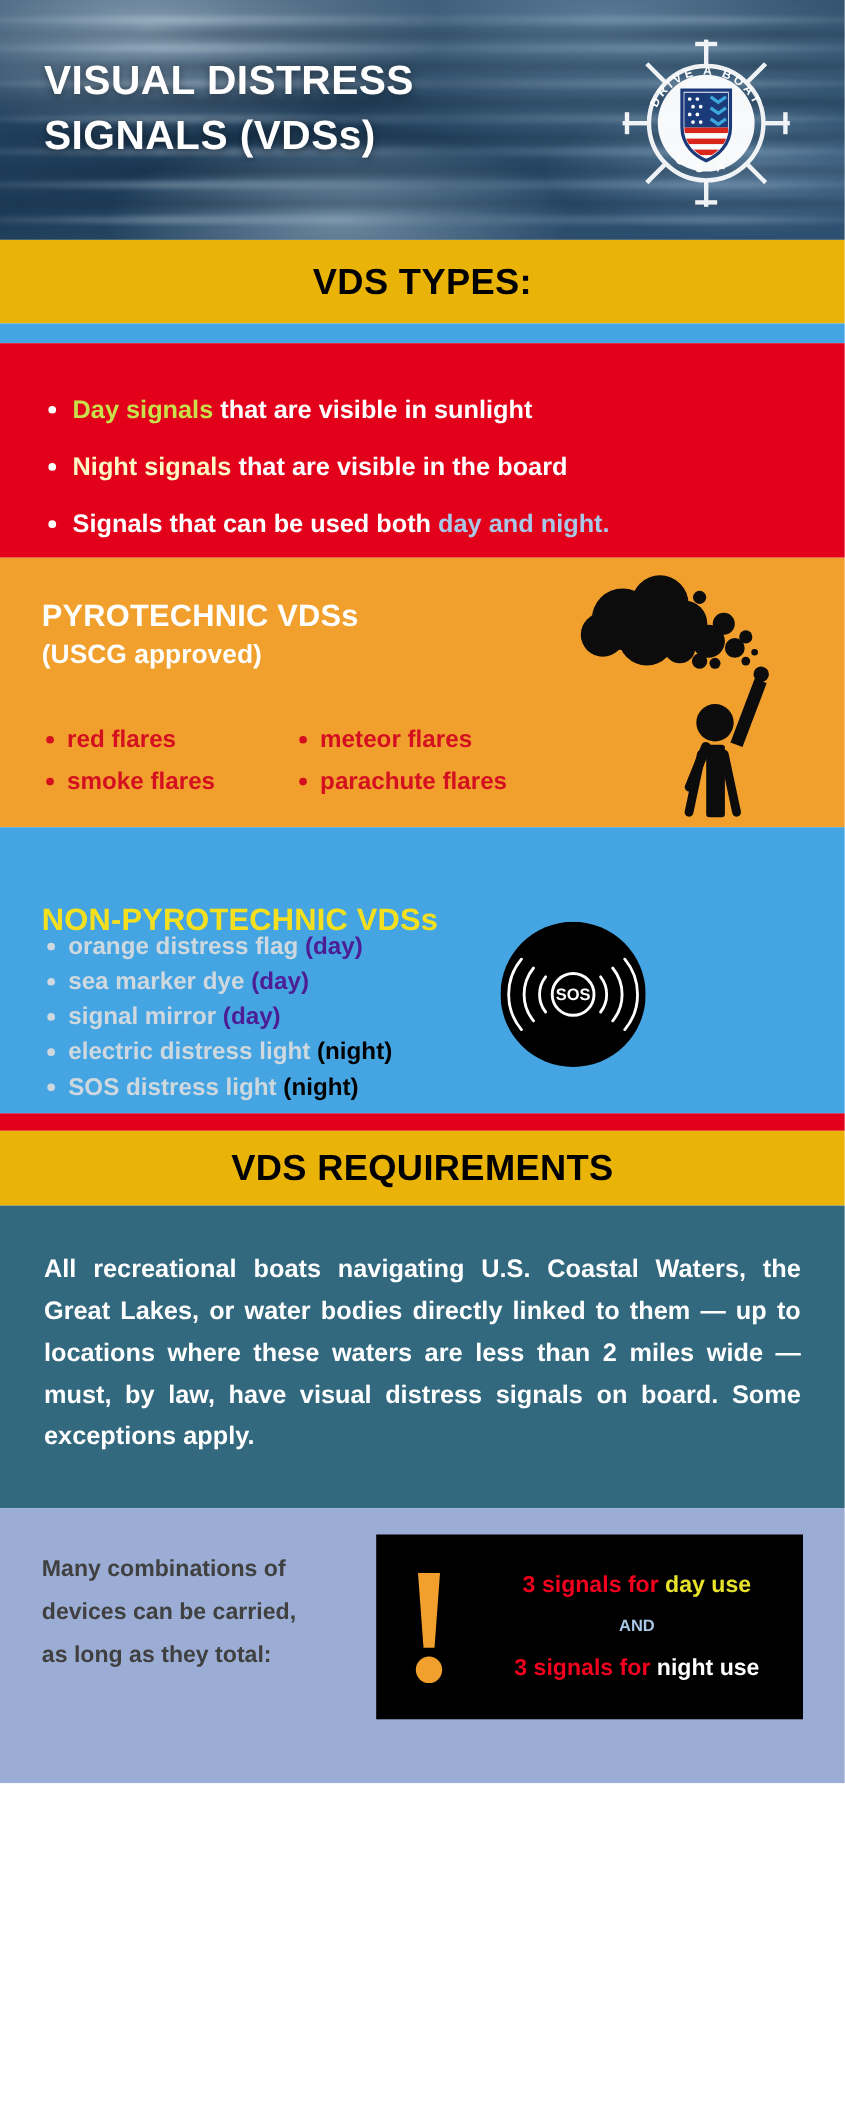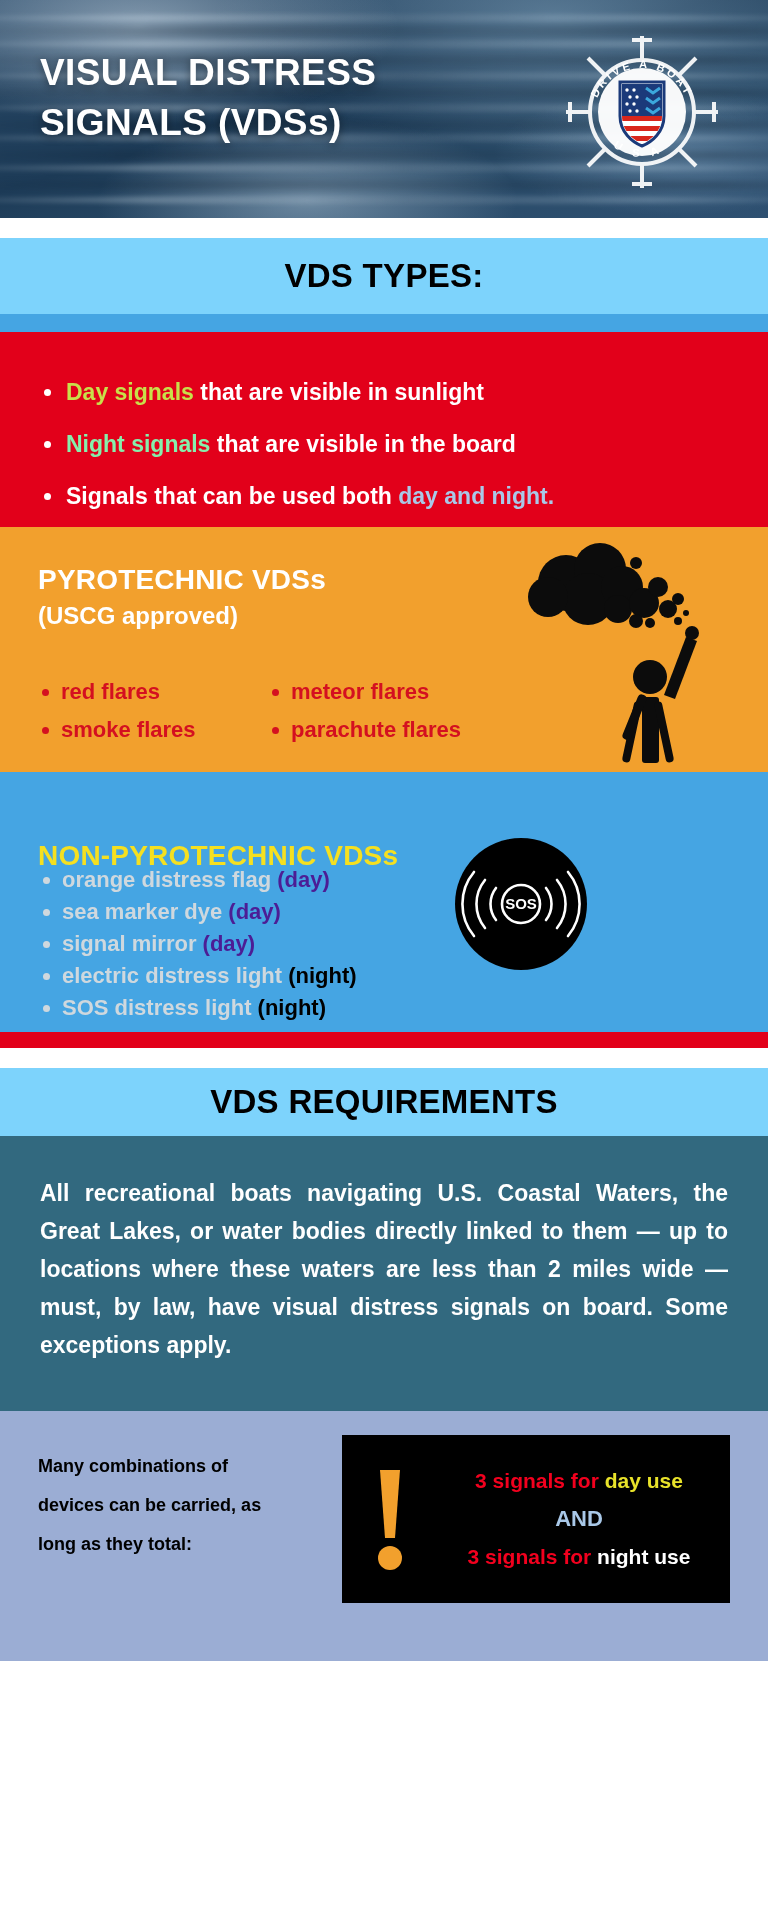--- a/index.html
+++ b/index.html
@@ -33,43 +33,43 @@
     color:#ffffff;font-weight:bold;font-size:37px;line-height:50px;
     letter-spacing:.4px;
     text-shadow:0 2px 8px rgba(0,0,0,.45);
     white-space:pre-line;
     z-index:3;
   }
   .logo{position:absolute;right:44px;top:30px;width:164px;height:164px;z-index:3;}
 
   
   .band-head{
-    background:#7dd3fc;width:768px;
+    background:#eab308;width:768px;
     display:flex;align-items:center;justify-content:center;
-    color:#000;font-weight:bold;margin-top:20px;
+    color:#000;font-weight:bold;
   }
   #vds-types-band{height:76px;font-size:33px;letter-spacing:.3px;}
   #vds-req-band{height:68px;font-size:33px;letter-spacing:.3px;}
   .rule-blue{height:18px;background:#45a5e3;width:768px;}
   .rule-red{height:16px;background:#e2001a;width:768px;}
 
   
   .panel-red{background:#e2001a;width:768px;height:195px;position:relative;text-decoration:underline;}
   .bullets{list-style:none;margin:0;padding:0;}
   .panel-red .bullets{position:absolute;left:40px;top:34px;}
   .panel-red li{
     color:#ffffff;font-weight:bold;font-size:23px;line-height:52px;
     position:relative;padding-left:26px;white-space:nowrap;
   }
   .panel-red li:before{
     content:"";position:absolute;left:4px;top:23px;width:7px;height:7px;
     border-radius:50%;background:#ffffff;
   }
   .hl-lime{color:#c8e04a;}
-  .hl-black{color:#86efac;}
+  .hl-black{color:#fef9c3;}
   .hl-lblue{color:#a9c8e8;}
 
   
   .panel-orange{background:#f2a02d;width:768px;height:245px;position:relative;overflow:hidden;}
   .pyro-title{
     position:absolute;left:38px;top:35px;color:#ffffff;font-weight:bold;
     font-size:28px;line-height:36px;letter-spacing:.2px;
   }
   .pyro-sub{
     position:absolute;left:38px;top:72px;color:#ffffff;font-weight:bold;
@@ -111,30 +111,30 @@
   .req-text{
     margin:0;padding:38px 40px 0 40px;
     color:#ffffff;font-weight:bold;font-size:23px;line-height:38px;
     text-align:justify;
   }
 
   
   .panel-peri{background:#9badd4;width:768px;height:250px;position:relative;}
   .peri-text{
     position:absolute;left:38px;top:36px;width:260px;
-    color:#000000;font-weight:bold;font-size:18px;line-height:39px;
+    color:#404040;font-weight:bold;font-size:21px;line-height:39px;
   }
   .note-box{
     position:absolute;left:342px;top:24px;width:388px;height:168px;
     background:#000000;display:flex;align-items:center;
   }
   .bang{width:96px;display:flex;align-items:center;justify-content:center;}
   .note-lines{flex:1;text-align:center;padding-right:10px;}
   .note-lines .l{font-weight:bold;font-size:21px;line-height:38px;color:#f2001e;}
-  .note-lines .l2{font-weight:bold;font-size:22px;line-height:38px;color:#a9c8e8;}
+  .note-lines .l2{font-weight:bold;font-size:15px;line-height:38px;color:#a9c8e8;}
   .nl-day{color:#e8e22a;}
   .nl-night{color:#ffffff;}
 </style>
 </head>
 <body>
 
 <div class="page">
 
   <div class="hero">
     <div class="waves">

